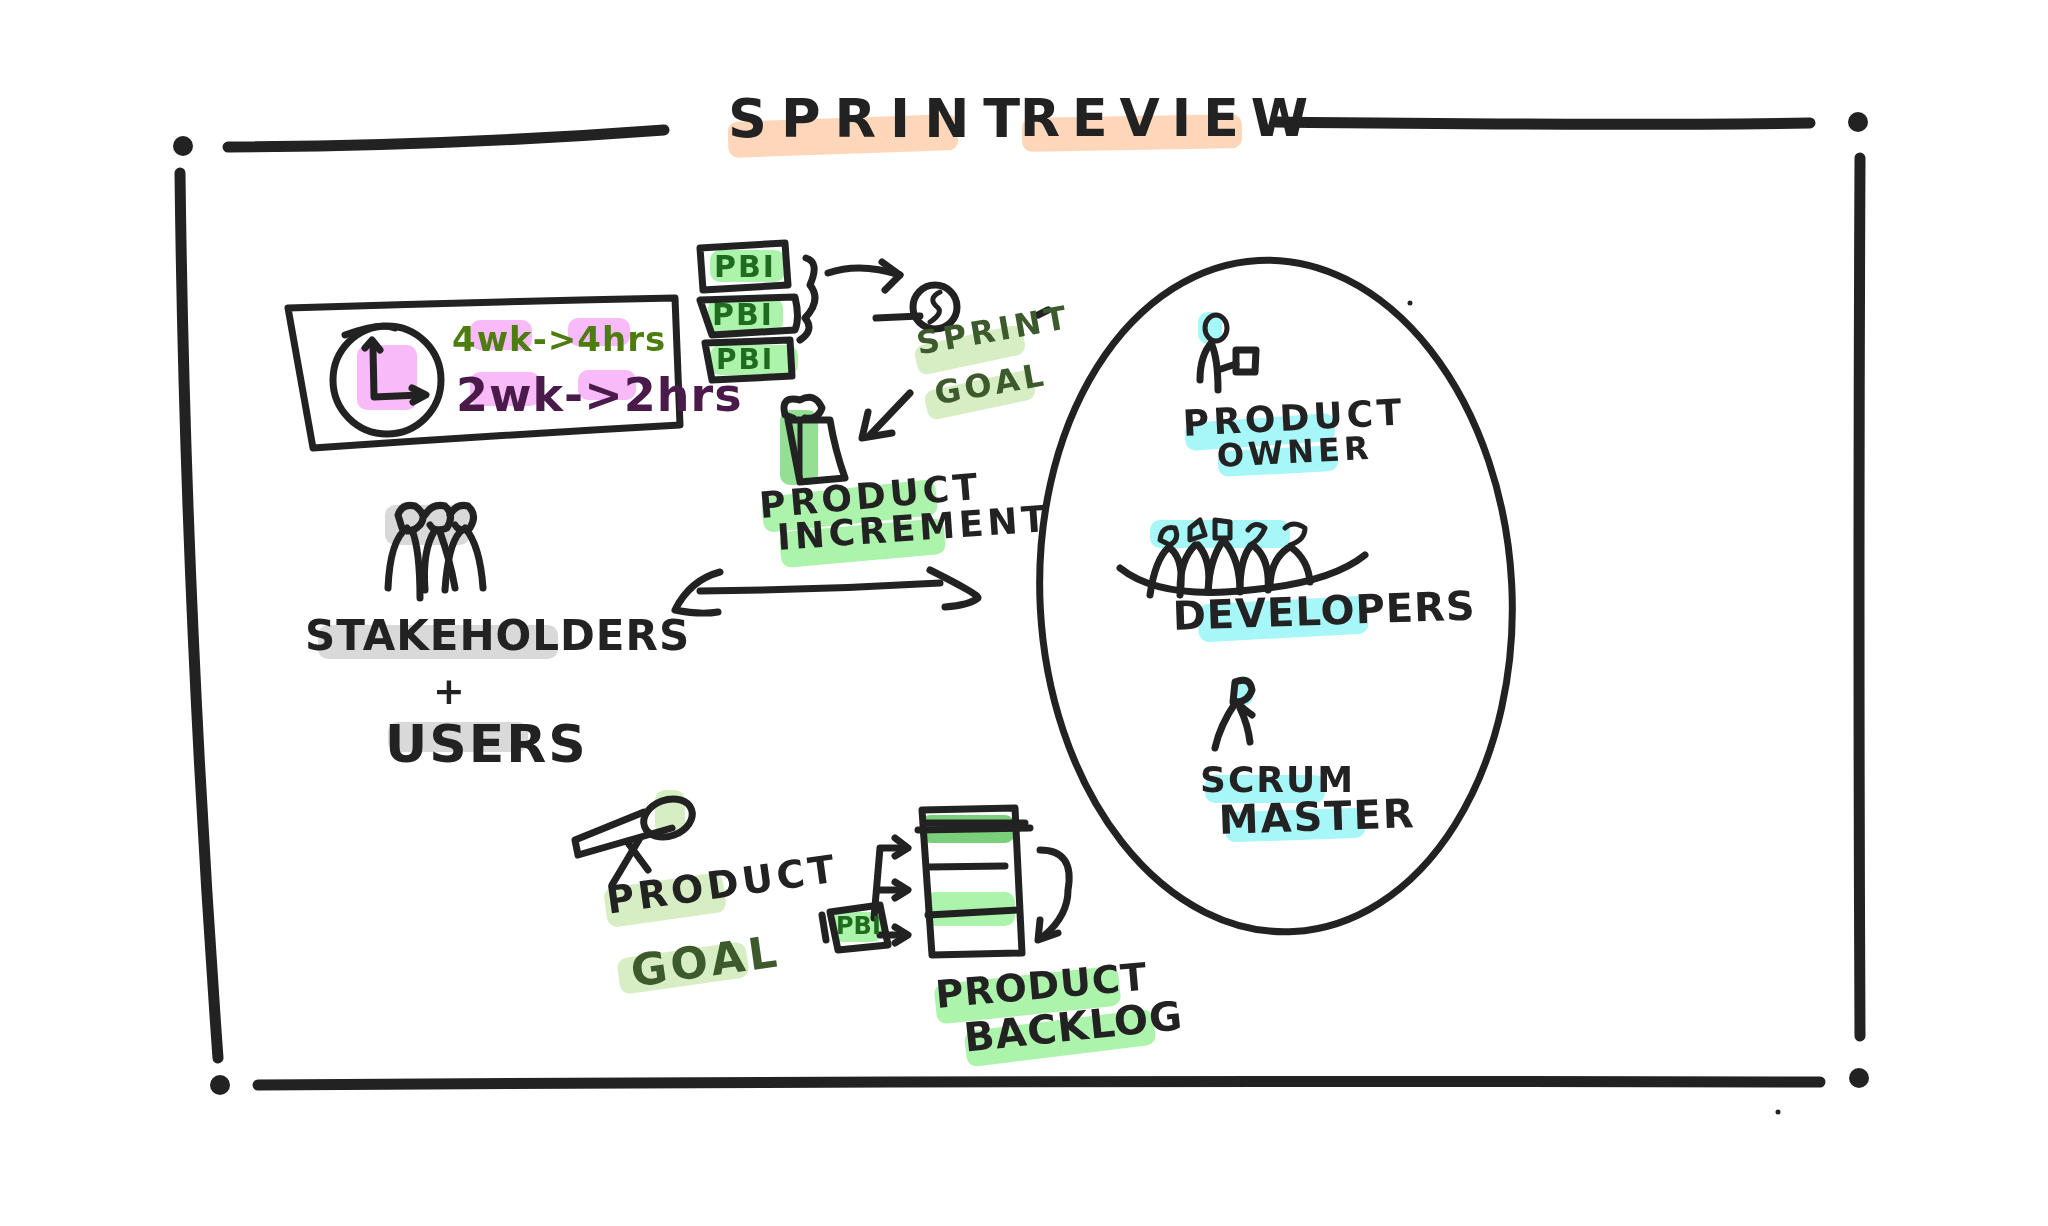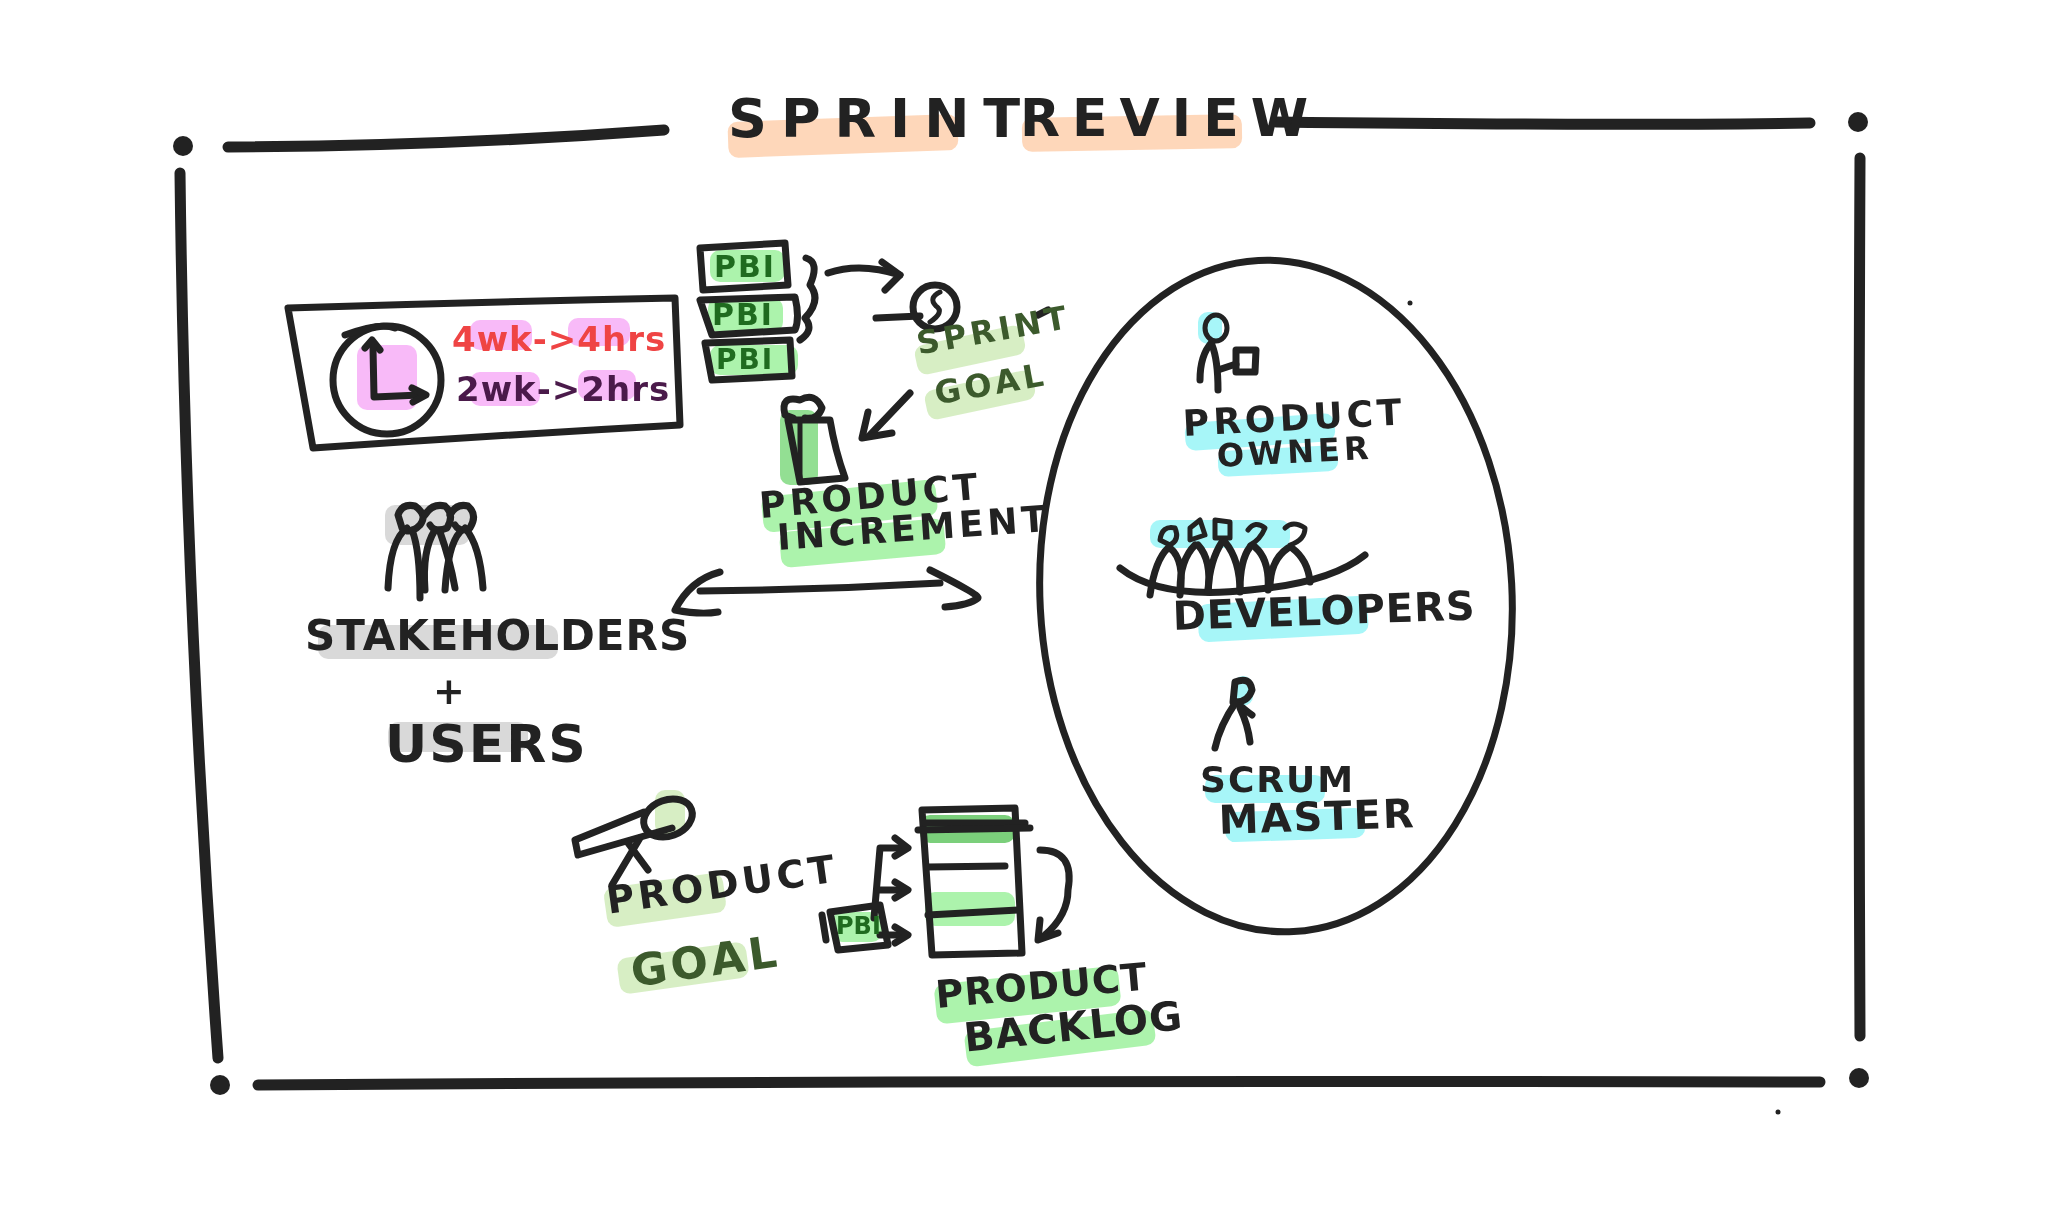--- a/index.html
+++ b/index.html
@@ -184,24 +184,24 @@
     <path class="ink" d="M880 935 L905 935"></path>
     <path class="ink" d="M895 927 L908 935 L895 943"></path>
     <path class="ink" d="M830 912 L880 905 L888 945 L838 950 Z"></path>
     <path class="ink" d="M822 915 L826 940"></path>
   </g>
 </svg>
 
 <div class="label" style="left:728px;top:92px;font-size:54px;letter-spacing:14px;">SPRINT</div>
 <div class="label" style="left:1020px;top:92px;font-size:52px;letter-spacing:12px;text-align:center;">REVIEW</div>
 
-<div class="label" style="left:452px;top:322px;font-size:34px;letter-spacing:1px;color:#ef4444;">
+<div class="label" style="left:452px;top:322px;font-size:34px;letter-spacing:1px;color:#4d7c0f;">
   <span>4wk</span><span>-&gt;</span><span>4hrs</span>
 </div>
-<div class="label" style="left:456px;top:372px;font-size:34px;letter-spacing:1px;color:#4a1a4a;text-align:right;">
+<div class="label" style="left:456px;top:372px;font-size:46px;letter-spacing:1px;color:#4a1a4a;text-align:right;">
   <span>2wk</span><span>-&gt;</span><span>2hrs</span>
 </div>
 
 <div class="label" style="left:714px;top:252px;font-size:30px;color:#1f6b1f;letter-spacing:2px;">PBI</div>
 <div class="label" style="left:712px;top:300px;font-size:30px;color:#1f6b1f;letter-spacing:2px;">PBI</div>
 <div class="label" style="left:716px;top:346px;font-size:28px;color:#1f6b1f;letter-spacing:2px;">PBI</div>
 
 <div class="label" style="left:914px;top:328px;font-size:32px;color:#3c5a2c;transform:rotate(-10deg);transform-origin:left top;">SPRINT</div>
 <div class="label" style="left:932px;top:378px;font-size:32px;color:#3c5a2c;transform:rotate(-10deg);transform-origin:left top;">GOAL</div>
 

